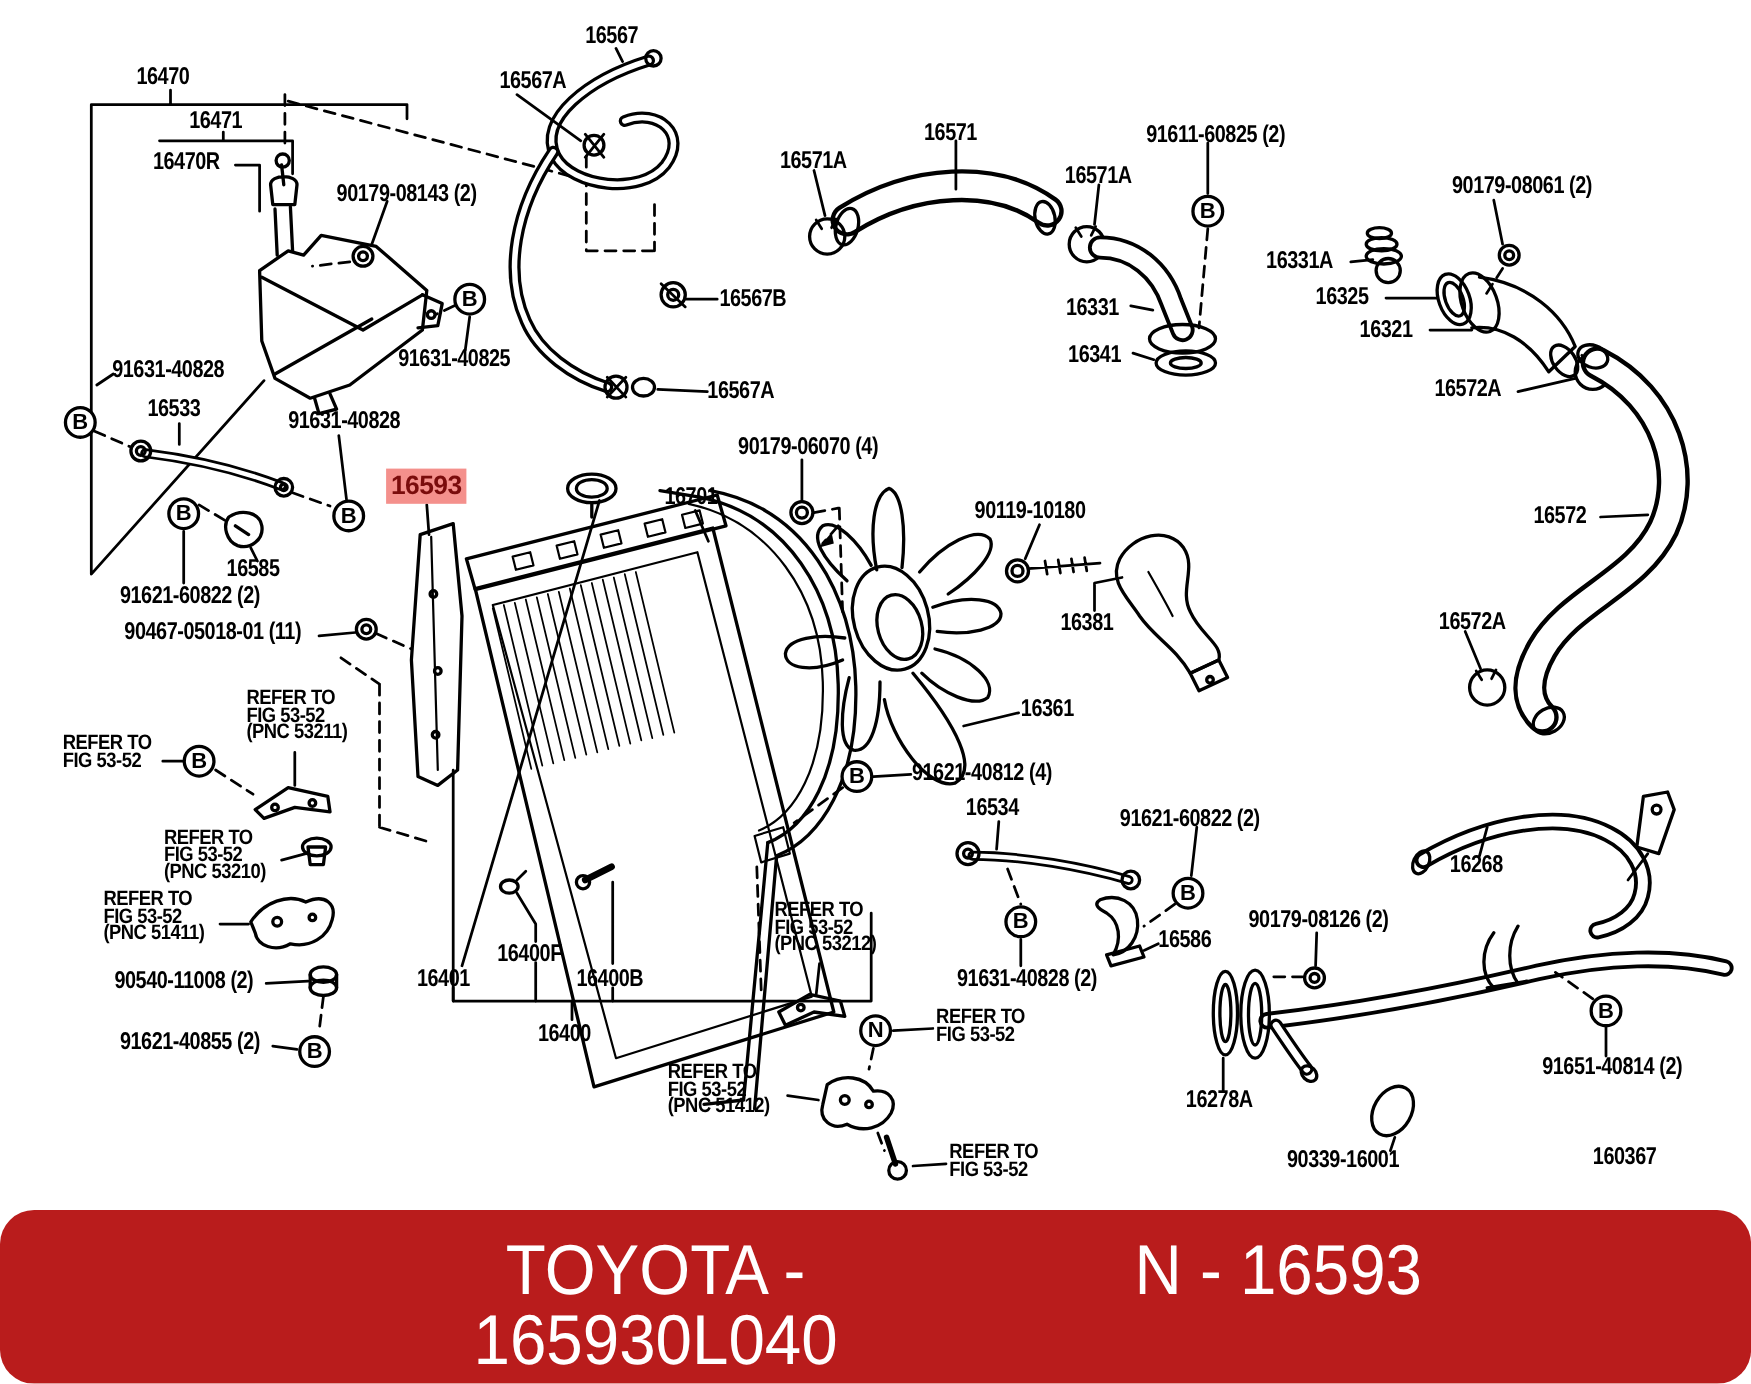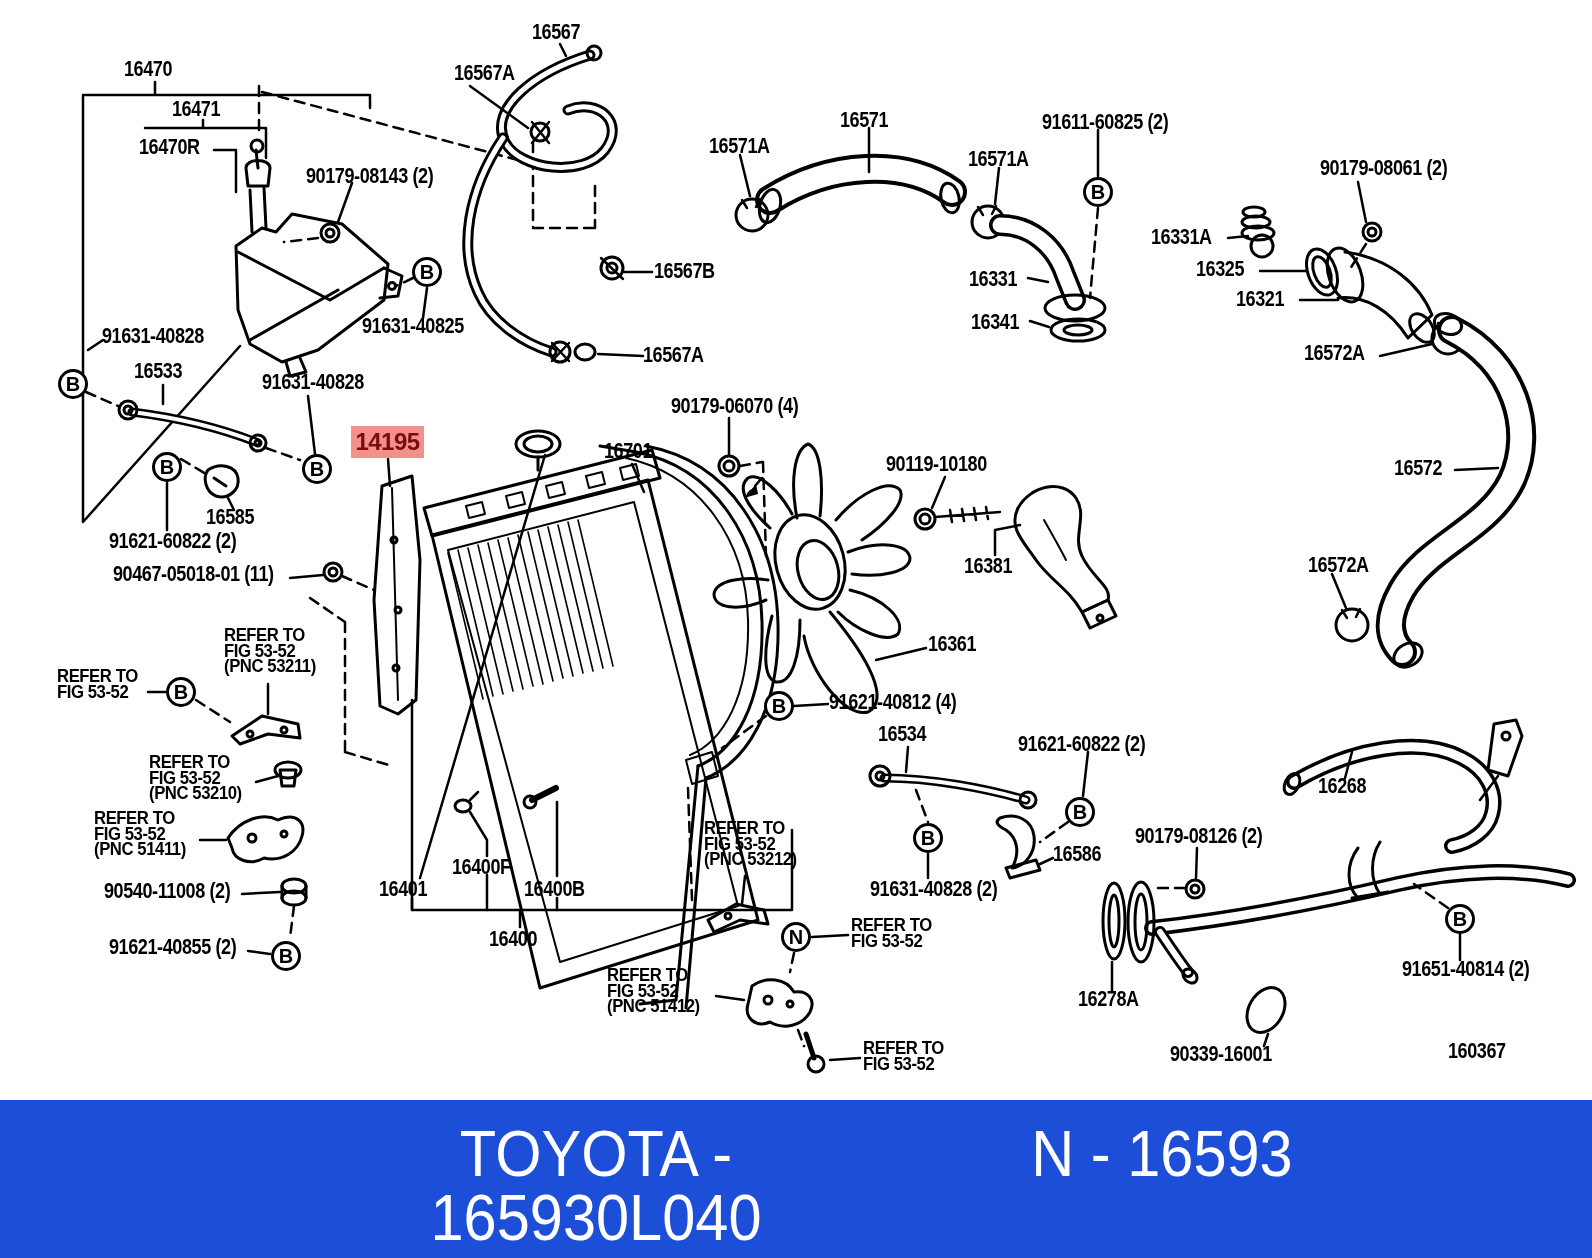--- a/index.html
+++ b/index.html
@@ -350,21 +350,21 @@
         <div class="callout" style="left: 152px; top: 452px;">B</div>
         <div class="callout" style="left: 302px; top: 454px;">B</div>
         <div class="callout" style="left: 1083px; top: 177px;">B</div>
         <div class="callout" style="left: 166px; top: 677px;">B</div>
         <div class="callout" style="left: 271px; top: 941px;">B</div>
         <div class="callout" style="left: 764px; top: 691px;">B</div>
         <div class="callout" style="left: 913px; top: 823px;">B</div>
         <div class="callout" style="left: 1065px; top: 797px;">B</div>
         <div class="callout" style="left: 1445px; top: 904px;">B</div>
         <div class="callout" style="left: 781px; top: 922px;">N</div>
-        <div class="hl" style="left: 351px; top: 426px; width: 73px; height: 32px; background: rgb(244, 144, 140); color: rgb(122, 12, 12);">14195</div>
+        <div class="hl" style="left: 351px; top: 426px; width: 73px; height: 32px; background: rgb(244, 144, 140); color: rgb(122, 12, 12);">16593</div>
       </div>
   </div>
 
-  <div id="banner" style="background: #1d4ed8;">
+  <div id="banner" style="background: #b91c1c; border-radius: 31px;">
     <div class="btxt left" style="color: rgb(255, 255, 255);">TOYOTA - 165930L040</div>
     <div class="btxt right" style="color: rgb(255, 255, 255);">N - 16593</div>
   </div>
 </div>
 
 </body></html>

